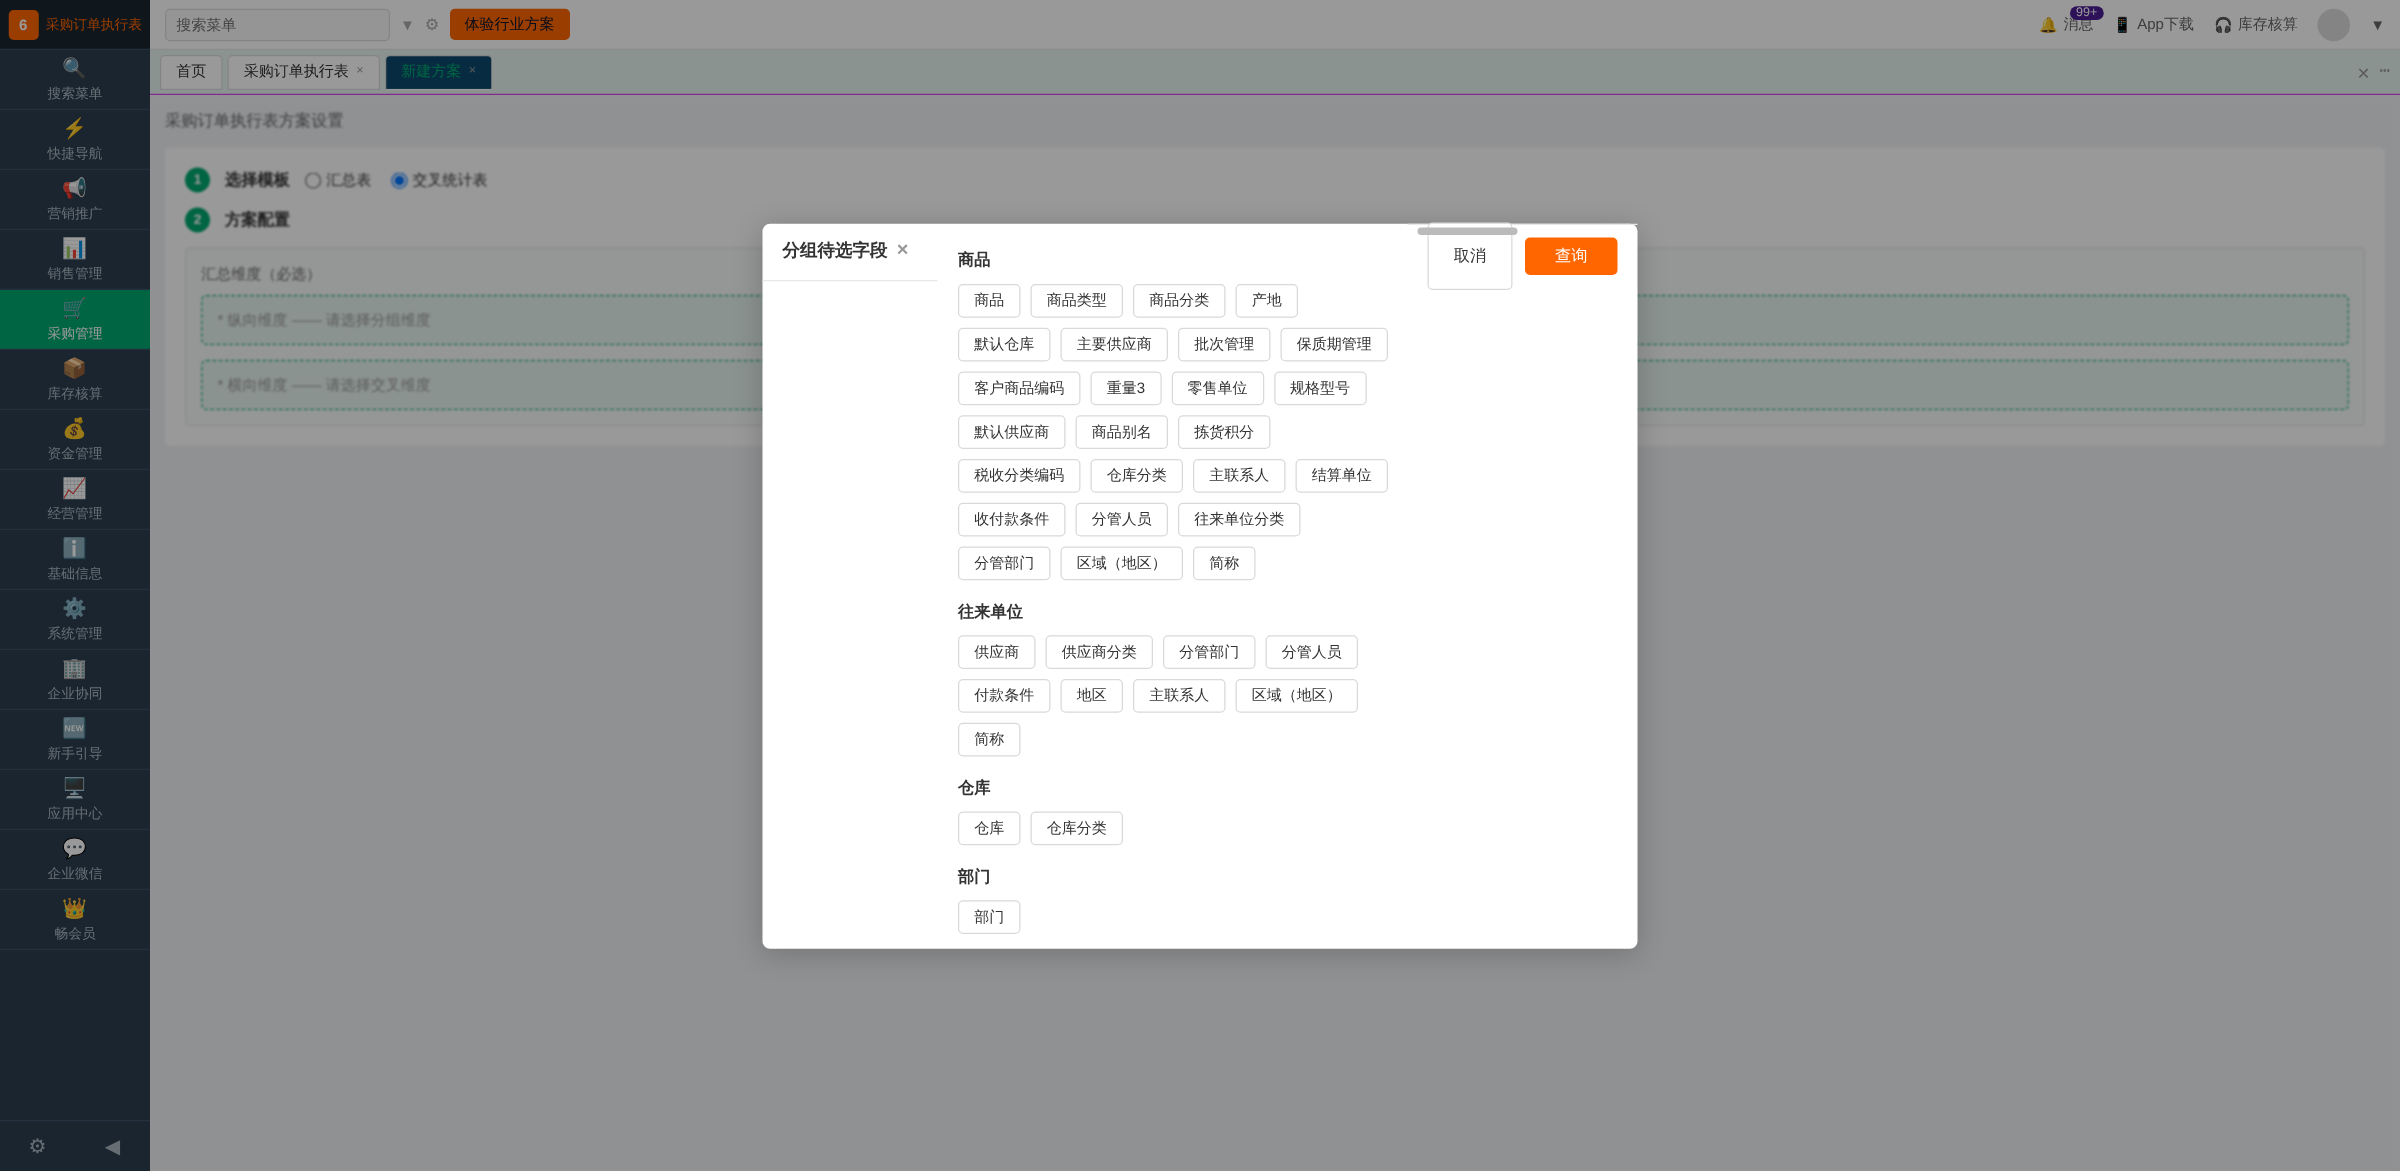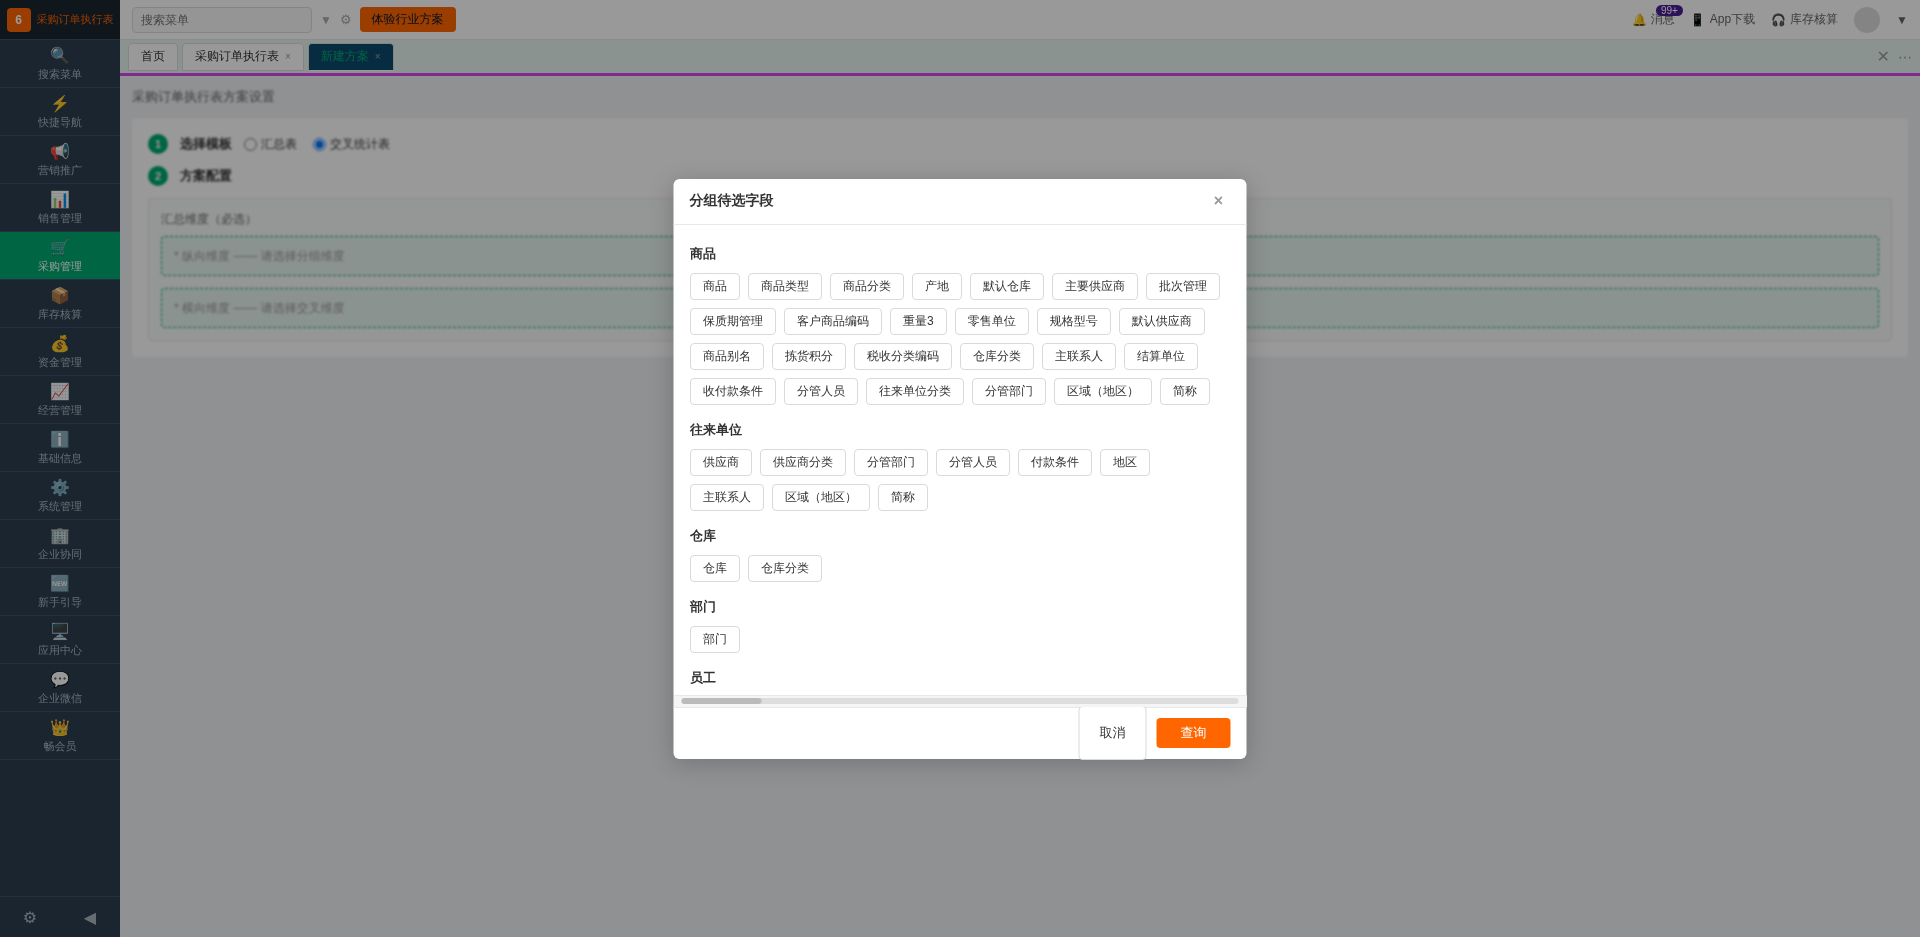--- a/index.html
+++ b/index.html
@@ -50,21 +50,22 @@
     .tab-bar {
       height: 36px;
       background: #e8f5f0;
       display: flex;
       align-items: center;
       padding: 0 8px;
       gap: 4px;
       position: fixed;
       top: 40px; left: 120px; right: 0;
       z-index: 99;
-      border-bottom: 3px solid #d946ef;
+      border-bottom: 1px solid #d946ef;
+      font-family: Liberation Mono, monospace;
     }
     .tab {
       height: 28px;
       padding: 0 12px;
       border-radius: 4px 4px 0 0;
       display: flex; align-items: center; gap: 6px;
       cursor: pointer;
       font-size: 12px;
       background: #fff;
       border: 1px solid #ddd;
@@ -156,27 +157,27 @@
     
     .overlay {
       position: fixed; top: 0; left: 0; right: 0; bottom: 0;
       background: rgba(0,0,0,0.4);
       z-index: 200;
     }
     .modal {
       position: fixed;
       top: 50%; left: 50%;
       transform: translate(-50%, -50%);
-      width: 573px;
+      width: 700px;
       max-height: 580px;
       background: #fff;
       border-radius: 6px;
       box-shadow: 0 4px 24px rgba(0,0,0,0.2);
       z-index: 201;
-      display: flex; flex-direction: column;
+      display: flex; flex-direction: row;
     }
     .modal-header {
       height: 46px;
       border-bottom: 1px solid #e8e8e8;
       display: flex; align-items: center; justify-content: space-between;
       padding: 0 16px;
       font-size: 14px; font-weight: bold; color: #333;
       flex-shrink: 0;
     }
     .modal-close {

